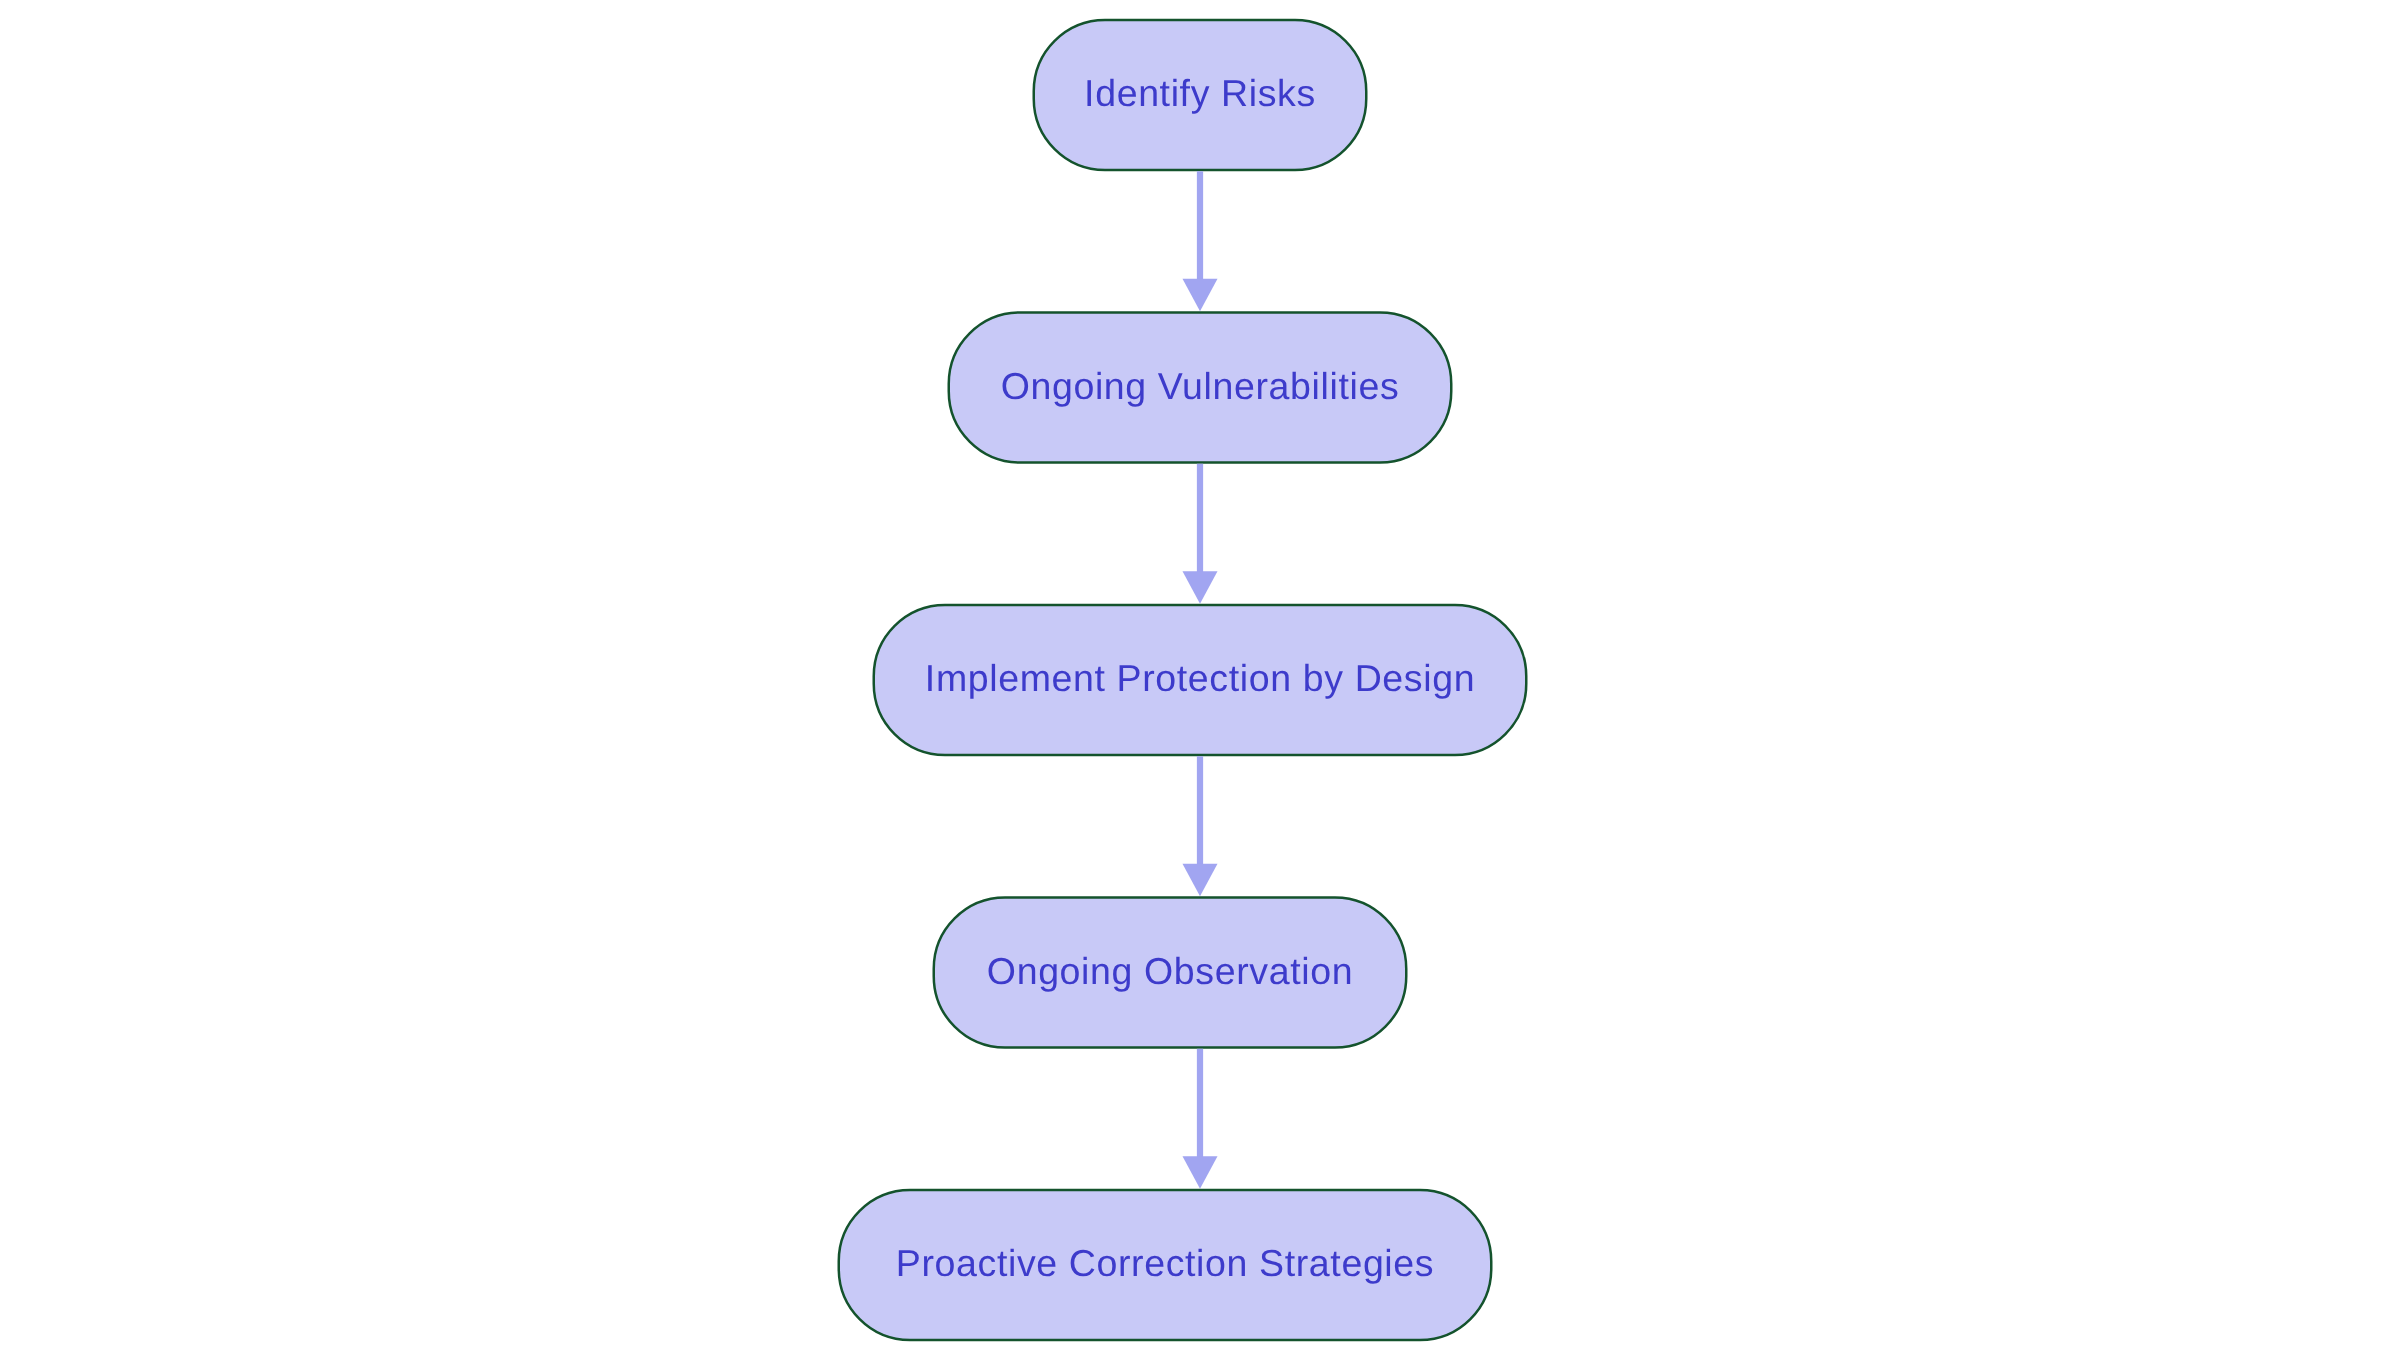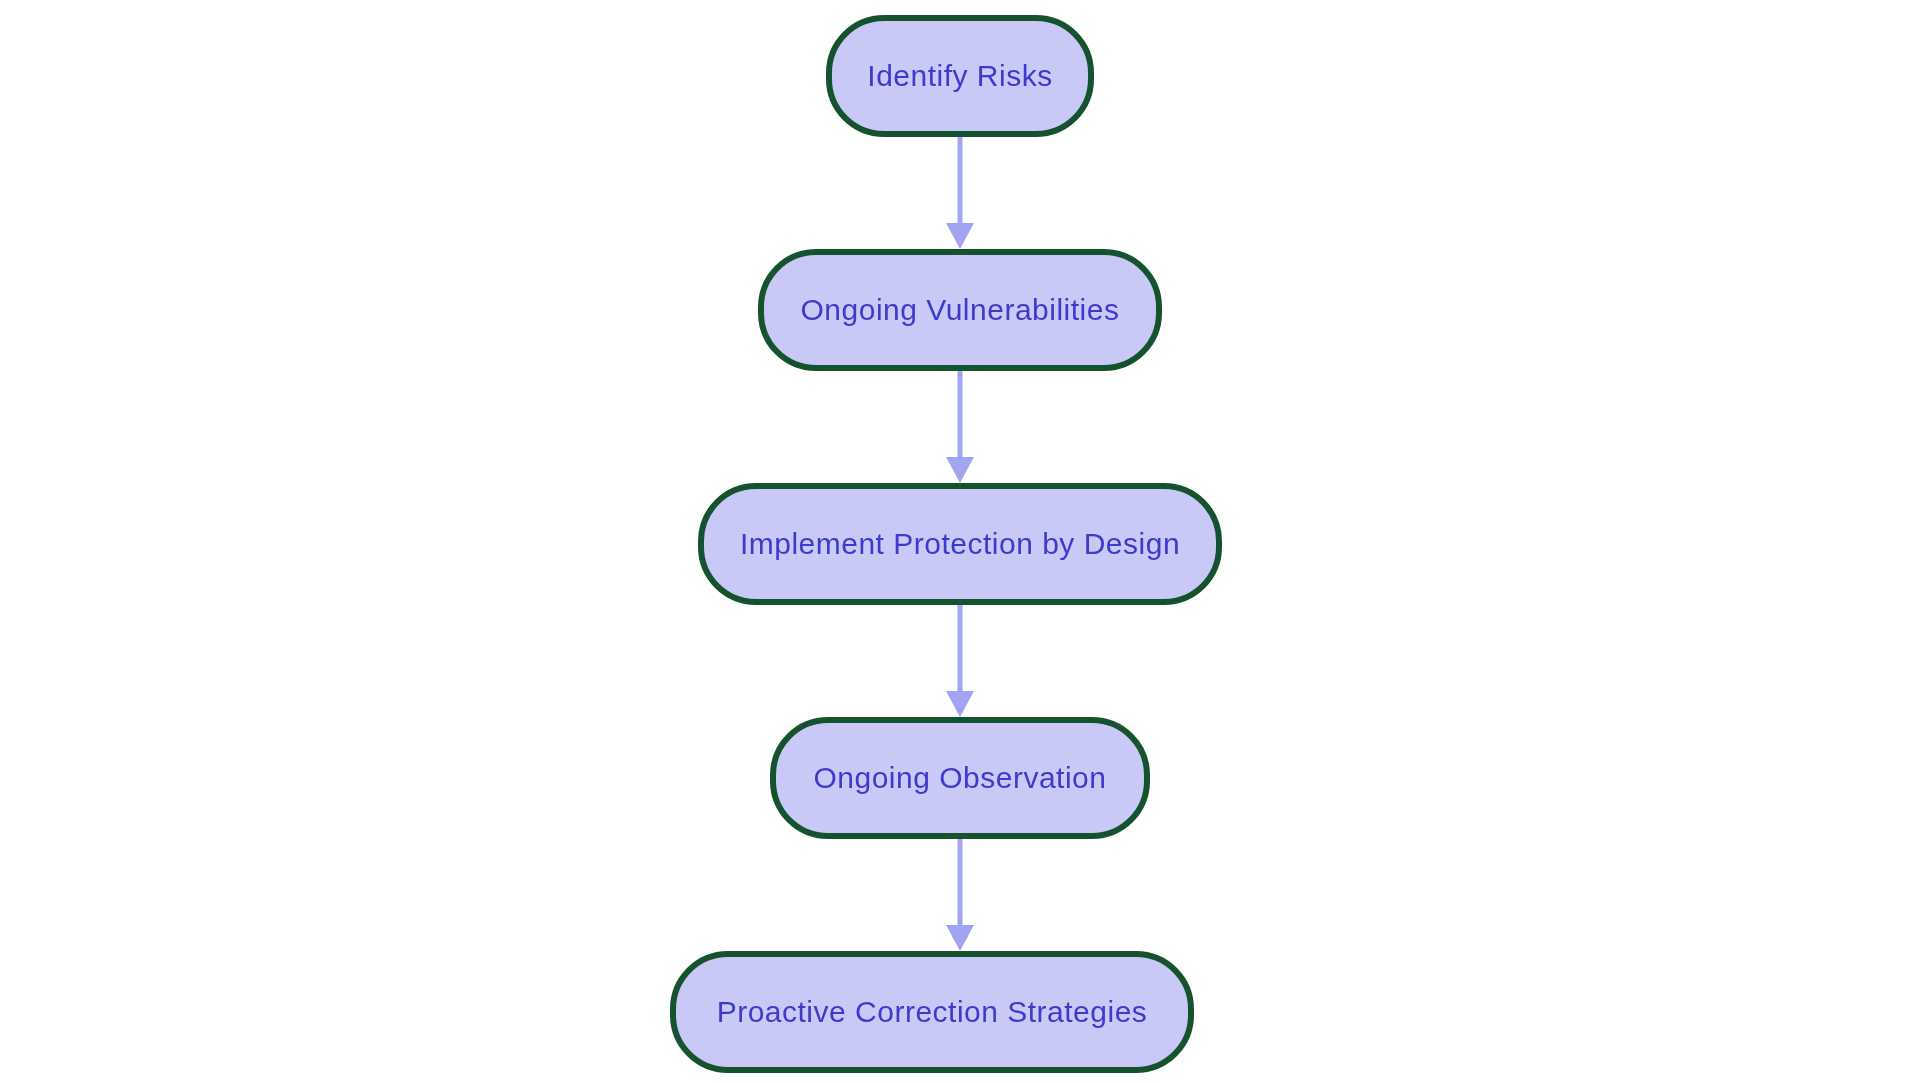--- a/index.html
+++ b/index.html
@@ -12,40 +12,40 @@
     width: 1920px;
     height: 1083px;
     background: #ffffff;
     overflow: hidden;
     font-family: "Liberation Sans", sans-serif;
   }
   .node {
     position: absolute;
     height: 122px;
     background: #c8c9f7;
-    border: 6px solid #14532d;
+    border: 2px solid #14532d;
     border-radius: 58px;
     box-sizing: border-box;
     display: flex;
     align-items: center;
     justify-content: center;
   }
   .node-label {
     color: #3d3bcb;
     font-size: 30px;
     font-weight: 400;
     letter-spacing: 0.5px;
     white-space: nowrap;
     text-align: center;
   }
   
   .n1 { left: 826px; top: 15px;  width: 268px; }
   .n2 { left: 758px; top: 249px; width: 404px; }
   .n3 { left: 698px; top: 483px; width: 524px; }
-  .n4 { left: 770px; top: 717px; width: 380px; }
+  .n4 { left: 746px; top: 717px; width: 380px; }
   .n5 { left: 670px; top: 951px; width: 524px; }
 
   .arrow {
     position: absolute;
     left: 946px;
     width: 28px;
     height: 112px;
   }
   .a1 { top: 137px; }
   .a2 { top: 371px; }

